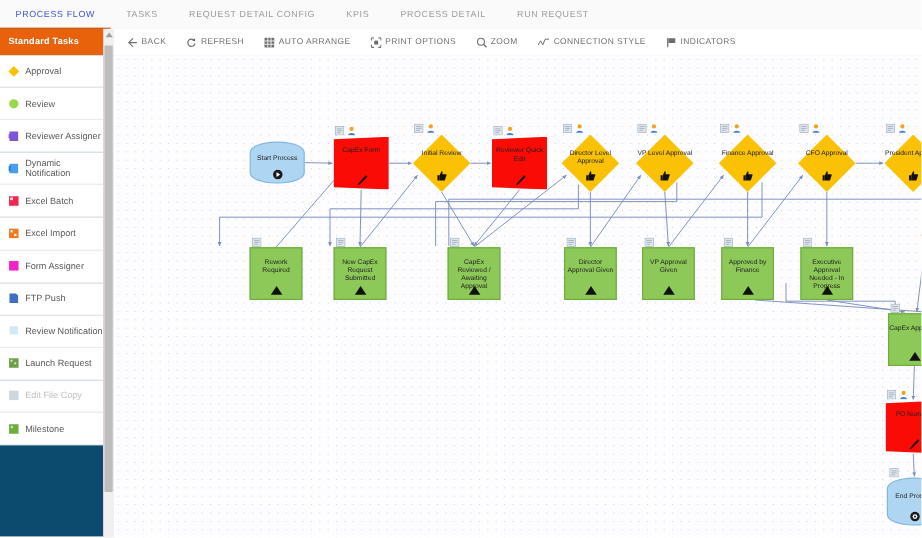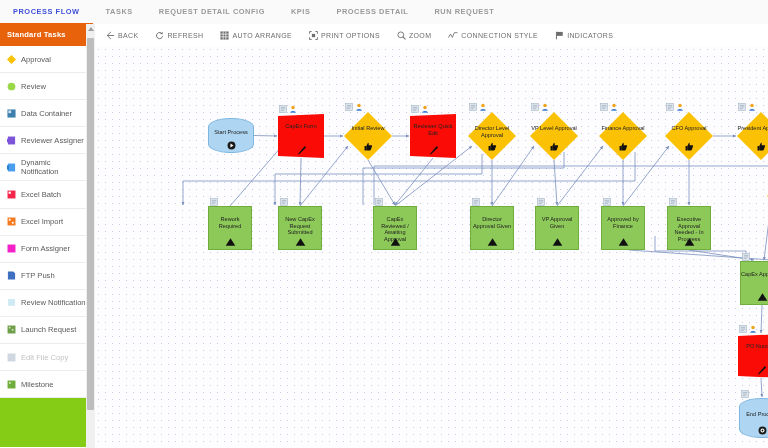--- a/index.html
+++ b/index.html
@@ -13,32 +13,32 @@
 
   
   .tabbar{
     position:absolute;left:0;top:0;width:768px;height:24px;
     background:#fafafa;border-bottom:1px solid #e0e0e0;
     display:flex;align-items:center;
   }
   .tab{
     font-size:7.4px;letter-spacing:.55px;color:#9a9a9a;
     padding:0 13px;height:24px;line-height:24px;white-space:nowrap;
-    cursor:pointer;position:relative;font-weight:bold;
+    cursor:pointer;position:relative;font-weight:normal;
   }
   .tab.active{color:#3f51d8;}
   .tab.active:after{
     content:"";position:absolute;left:0;right:0;bottom:-1px;height:2.5px;
     background:#e8620c;
   }
 
   
   .palette{
     position:absolute;left:0;top:24px;width:86px;height:423px;
-    background:#84cc16;border-right:6px solid #ec4899;overflow:hidden;
+    background:#0c4a6e;border-right:6px solid #ec4899;overflow:hidden;
   }
   .palette-head{
     height:22px;line-height:22px;background:#e8620c;color:#fff;
     font-size:7.6px;padding-left:7px;font-weight:bold;letter-spacing:.2px;
   }
   .pal-item{
     height:26.1px;display:flex;align-items:center;gap:5px;
     padding-left:7px;border-bottom:1px solid #ededed;
     font-size:7.6px;color:#5a5a5a;cursor:pointer;background:#fff;
   }
@@ -127,27 +127,20 @@
           <span class="pal-ico"><svg width="9" height="9" viewBox="0 0 10 10">
               <path d="M5 0 L10 5 L5 10 L0 5 z" fill="#fbc105"></path>
             </svg></span>
           <span>Approval</span>
         </div>
         <div class="pal-item">
           <span class="pal-ico"><svg width="9" height="9" viewBox="0 0 10 10">
               <circle cx="5" cy="5" r="4.3" fill="#9ad84a"></circle>
             </svg></span>
           <span>Review</span>
-        </div>
-        <div class="pal-item">
-          <span class="pal-ico"><svg width="9" height="9" viewBox="0 0 10 10">
-              <rect x="0.5" y="0.5" width="9" height="9" fill="#3f7fad"></rect>
-              <rect x="1.6" y="1.6" width="3" height="3" fill="#cfe4f2"></rect>
-            </svg></span>
-          <span>Data Container</span>
         </div>
         <div class="pal-item">
           <span class="pal-ico"><svg width="9" height="9" viewBox="0 0 10 10">
               <path d="M1 0.6 L9 0.6 L9 9.4 L1 9.4 z" fill="#7d55d8"></path>
               <rect x="0" y="3" width="2" height="4" fill="#7d55d8"></rect>
             </svg></span>
           <span>Reviewer Assigner</span>
         </div>
         <div class="pal-item">
           <span class="pal-ico"><svg width="9" height="9" viewBox="0 0 10 10">

